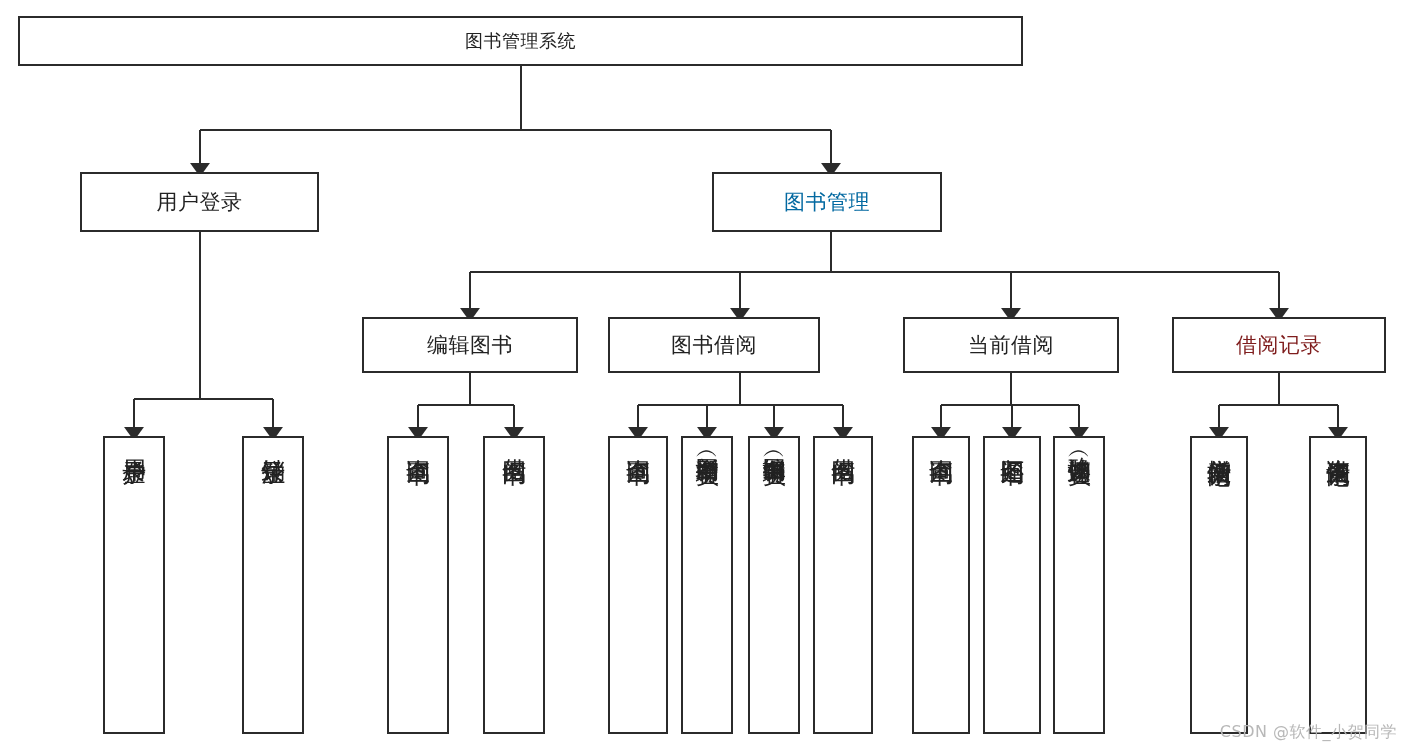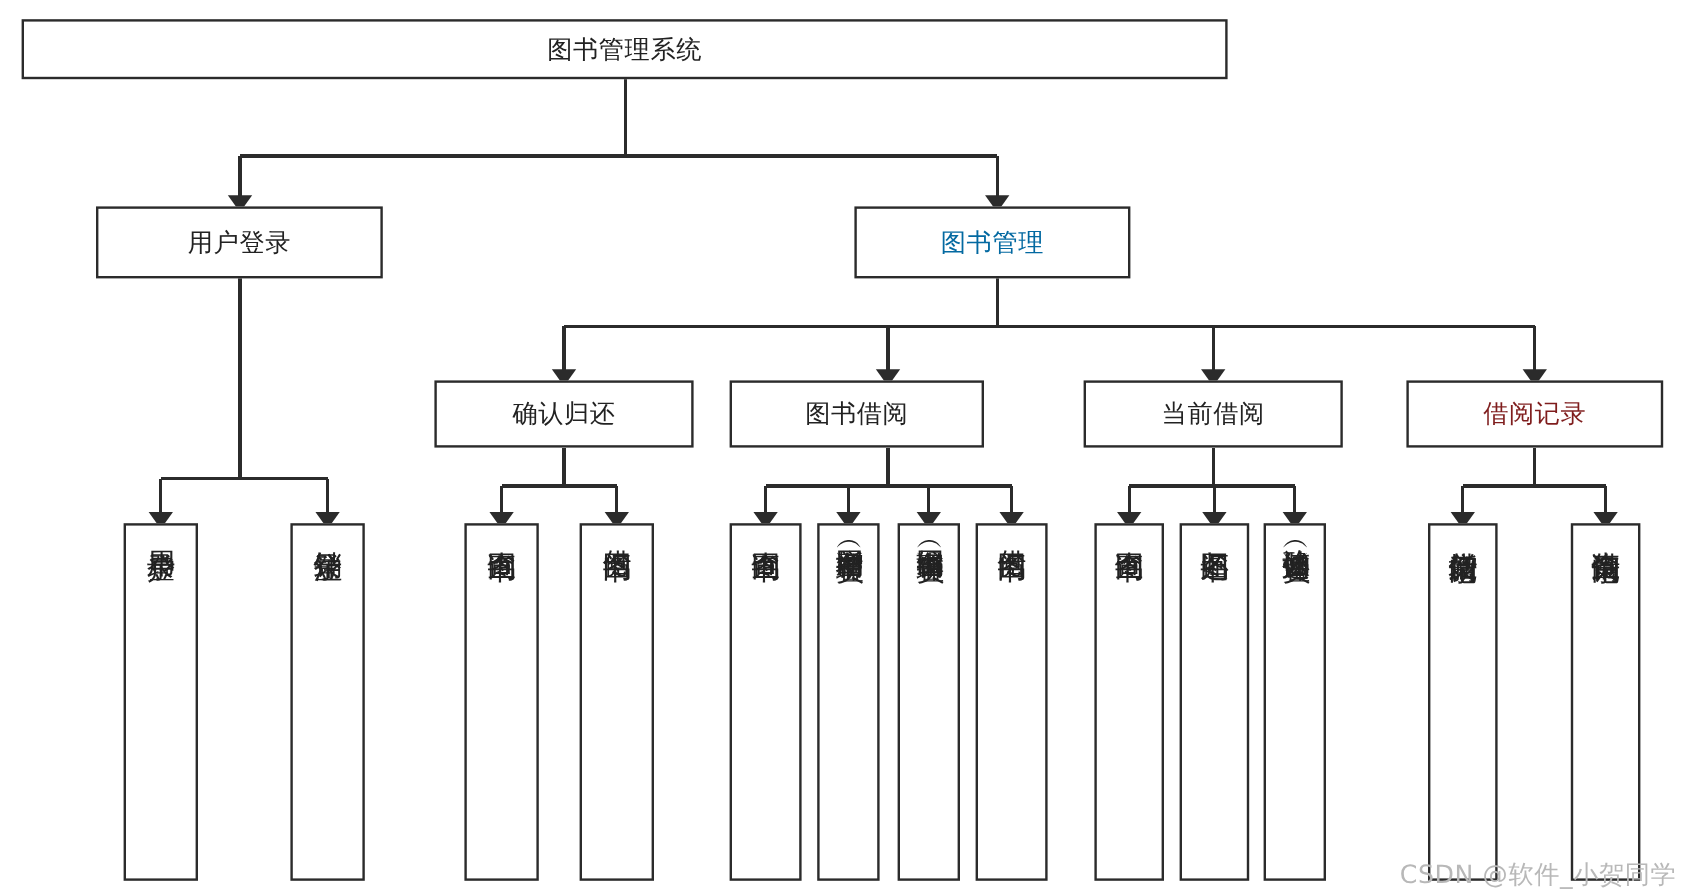--- a/index.html
+++ b/index.html
@@ -42,21 +42,21 @@
     text-align: center;
     line-height: 1.06;
     letter-spacing: 0.5px;
   }
   
   .node.horiz .node-label {
     font-size: 21px;
     white-space: nowrap;
   }
   .node.root .node-label {
-    font-size: 21px;
+    font-size: 18px;
   }
   
   .node.vert {
     align-items: flex-start;
     justify-content: center;
     padding-top: 2px;
   }
   .node.vert .node-label {
     writing-mode: vertical-rl;
     text-orientation: upright;
@@ -69,21 +69,21 @@
   .node.vert.tall-text {
     padding-top: 1px;
   }
   .node.vert.tall-text .node-label {
     font-size: 23px;
   }
   #watermark {
     position: absolute;
     right: 8px;
     bottom: 4px;
-    font-size: 21px;
+    font-size: 16px;
     color: #b8b8b8;
     letter-spacing: 0.5px;
     z-index: 5;
     white-space: nowrap;
     font-family: "DejaVu Sans", "Liberation Sans", sans-serif;
   }
 </style>
 </head>
 <body>
 
@@ -135,21 +135,21 @@
       <div class="node horiz root" style="left: 18px; top: 16px; width: 1005px; height: 50px; border-color: rgb(43, 43, 43); color: rgb(34, 34, 34);">
         <span class="node-label">图书管理系统</span>
       </div>
       <div class="node horiz" style="left: 80px; top: 172px; width: 239px; height: 60px; border-color: rgb(43, 43, 43); color: rgb(34, 34, 34);">
         <span class="node-label">用户登录</span>
       </div>
       <div class="node horiz" style="left: 712px; top: 172px; width: 230px; height: 60px; border-color: rgb(43, 43, 43); color: #0369a1;">
         <span class="node-label">图书管理</span>
       </div>
       <div class="node horiz" style="left: 362px; top: 317px; width: 216px; height: 56px; border-color: rgb(43, 43, 43); color: rgb(34, 34, 34);">
-        <span class="node-label">确认归还</span>
+        <span class="node-label">编辑图书</span>
       </div>
       <div class="node horiz" style="left: 608px; top: 317px; width: 212px; height: 56px; border-color: rgb(43, 43, 43); color: rgb(34, 34, 34);">
         <span class="node-label">图书借阅</span>
       </div>
       <div class="node horiz" style="left: 903px; top: 317px; width: 216px; height: 56px; border-color: rgb(43, 43, 43); color: rgb(34, 34, 34);">
         <span class="node-label">当前借阅</span>
       </div>
       <div class="node horiz" style="left: 1172px; top: 317px; width: 214px; height: 56px; border-color: rgb(43, 43, 43); color: #7f1d1d;">
         <span class="node-label">借阅记录</span>
       </div>

